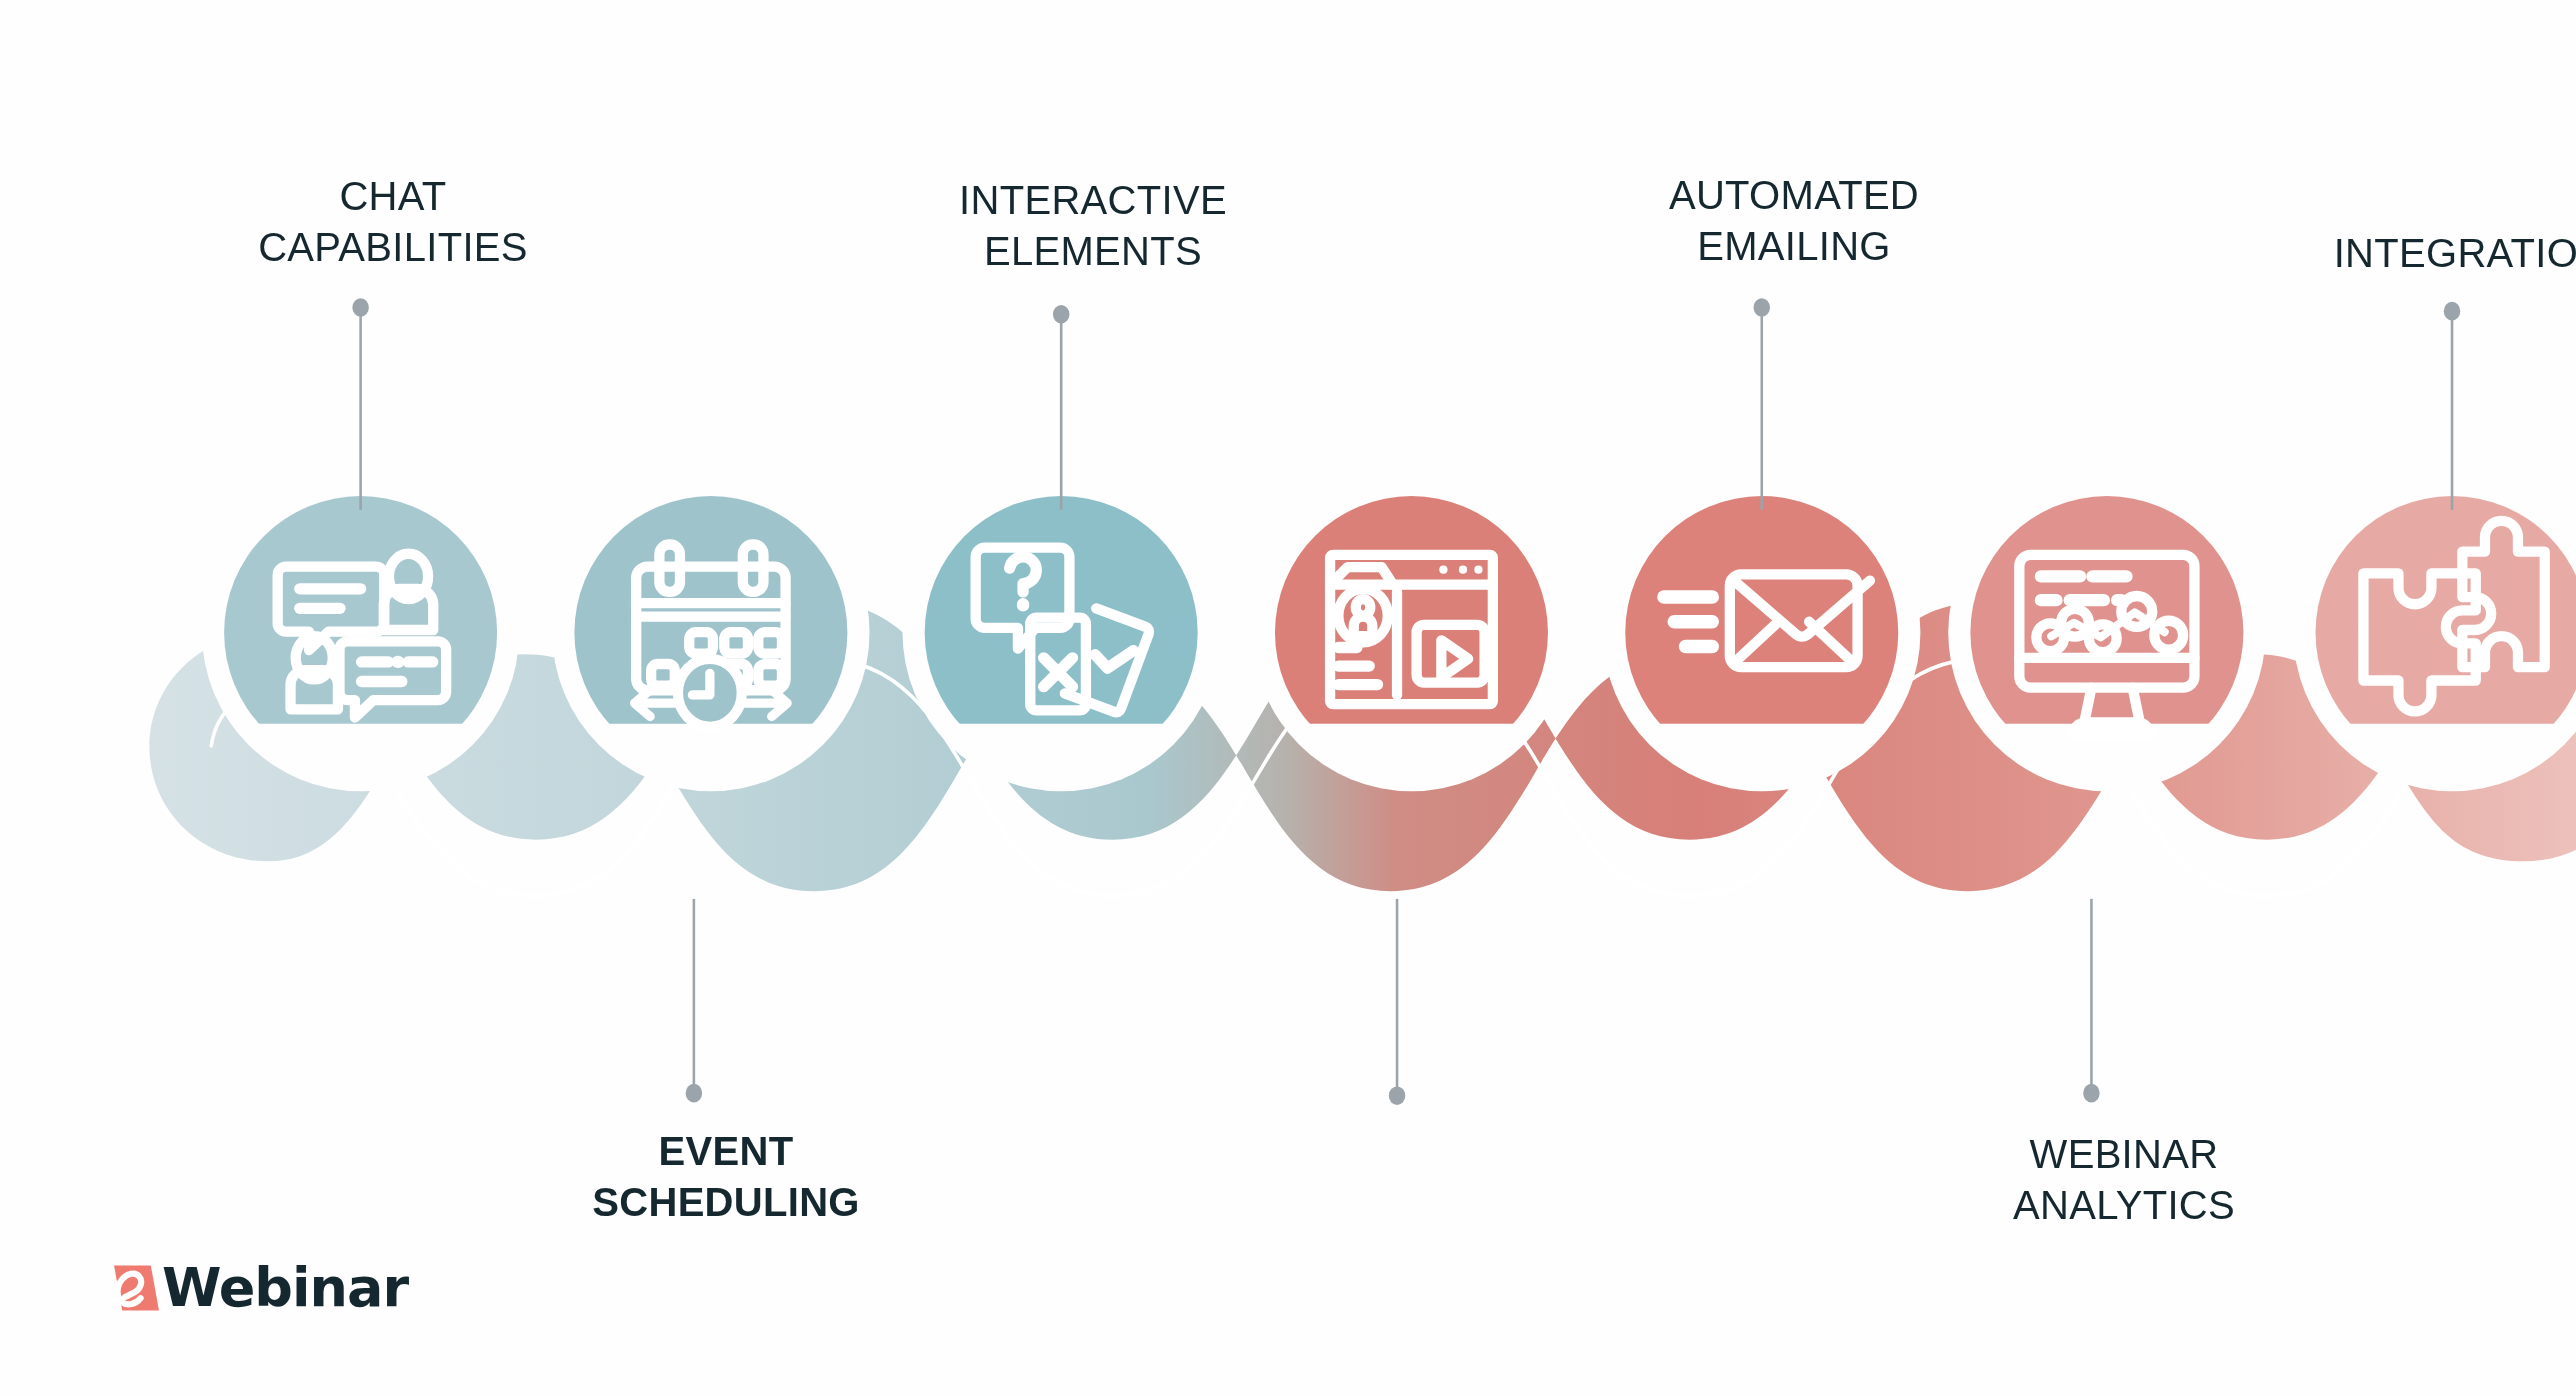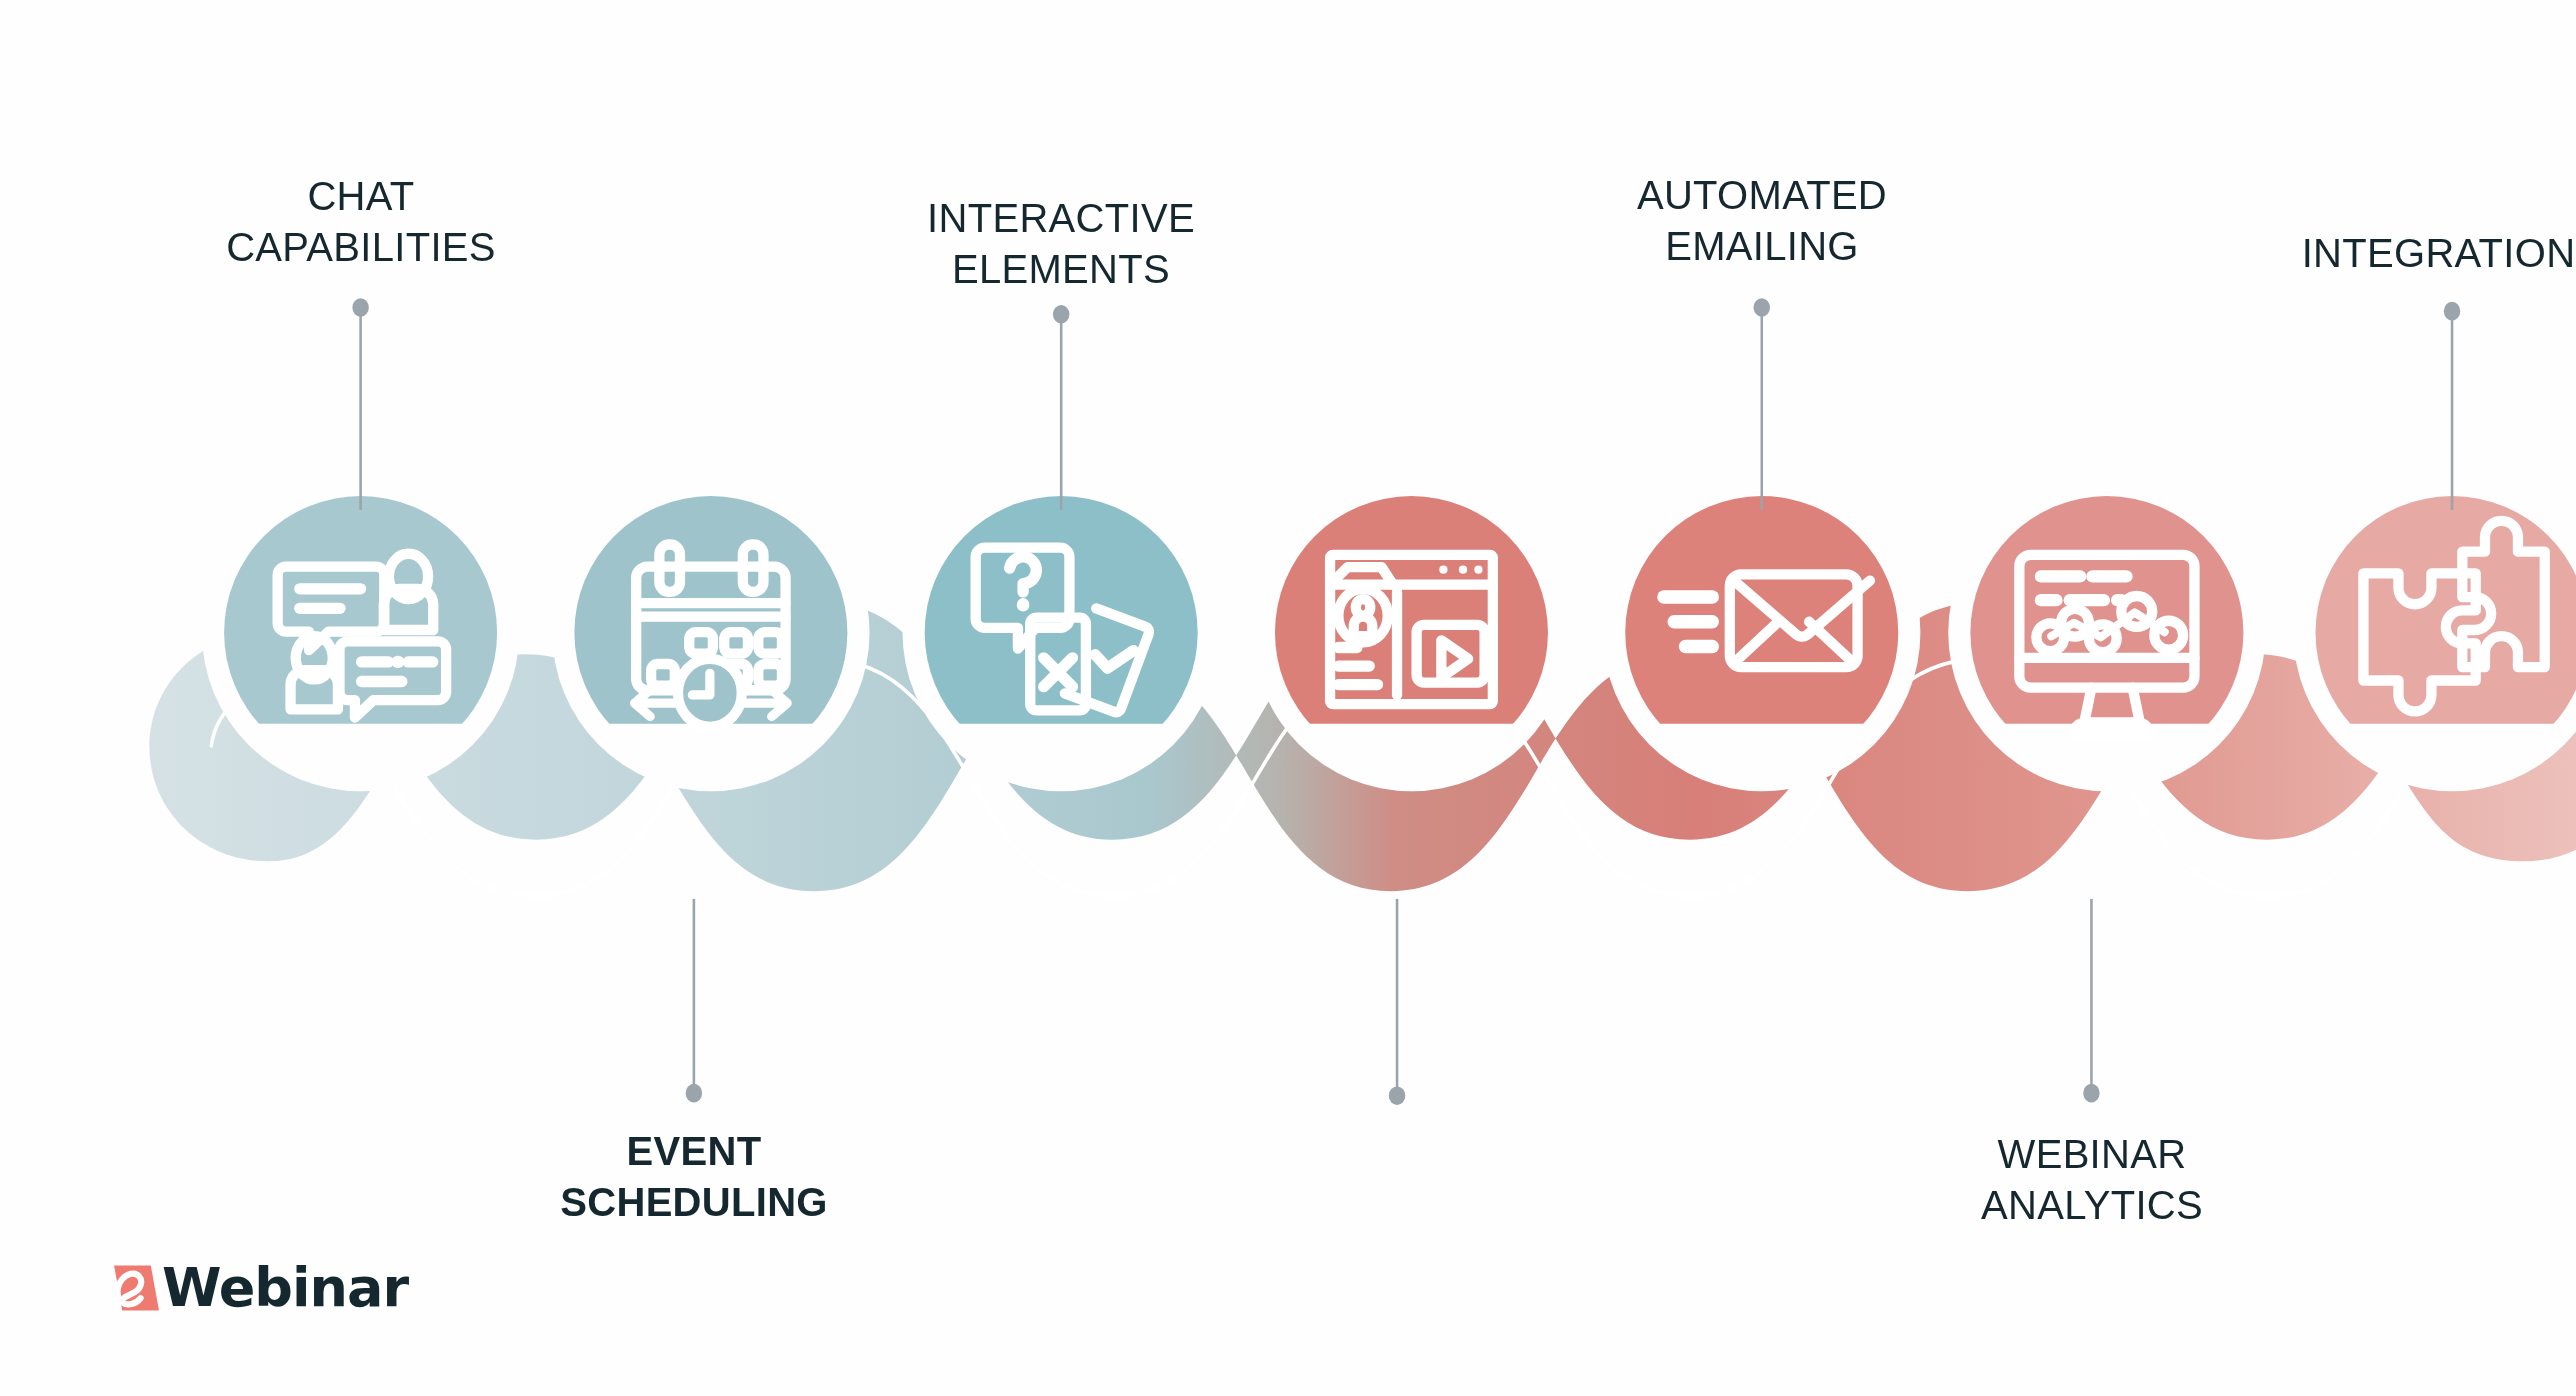--- a/index.html
+++ b/index.html
@@ -15,20 +15,21 @@
   .label{
     position:absolute;
     text-align:center;
     color:#16282f;
     font-size:40px;
     line-height:1.28;
     letter-spacing:0.3px;
     font-weight:400;
     white-space:pre-line;
     transform:translateX(-50%);
+    margin-left:32px;
   }
   .label.top{ }
   .label.bottom{ }
 
   .logo{
     position:absolute;
     left:111px; top:1249px;
     display:flex;align-items:center;
     height:77px;
   }
@@ -278,21 +279,21 @@
       <ellipse cx="1347" cy="2122" rx="16" ry="18"></ellipse>
       <ellipse cx="2712" cy="2127" rx="16" ry="18"></ellipse>
       <ellipse cx="4060" cy="2122" rx="16" ry="18"></ellipse>
     </g>
   </svg>
 
   <div class="label top" style="left:361px;  top:171px;">CHAT
 CAPABILITIES</div>
   <div class="label bottom" style="left:694px; top:1126px;font-weight:bold;">EVENT
 SCHEDULING</div>
-  <div class="label top" style="left:1061px; top:193px;text-align:center;">INTERACTIVE
+  <div class="label top" style="left:1061px; top:175px;text-align:center;">INTERACTIVE
 ELEMENTS</div>
   <div class="label top" style="left:1762px; top:170px;">AUTOMATED
 EMAILING</div>
   <div class="label bottom" style="left:2092px; top:1129px;">WEBINAR
 ANALYTICS</div>
   <div class="label top" style="left:2452px; top:228px;">INTEGRATIONS</div>
 
   <div class="logo">
     <svg class="logo-mark" viewBox="0 0 96 104">
       <path d="M 6 8 h 72 l 16 88 h -72 z" fill="#ef7a70"></path>

